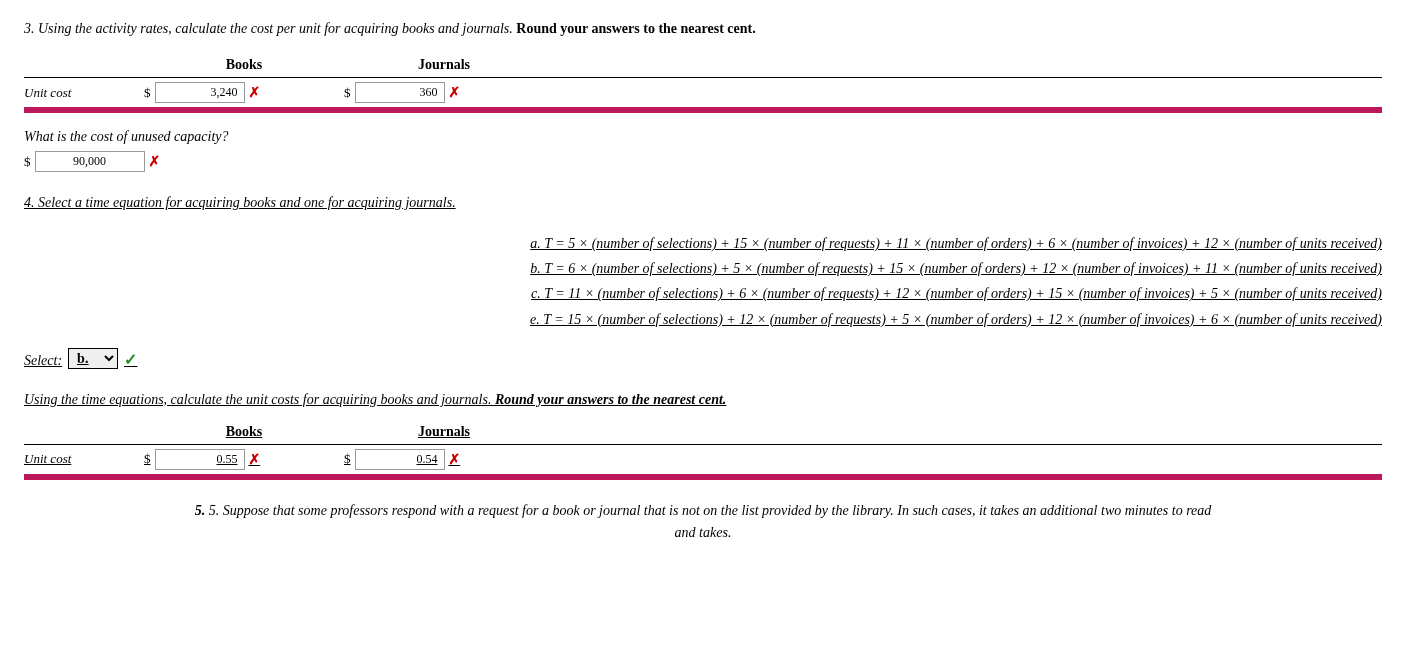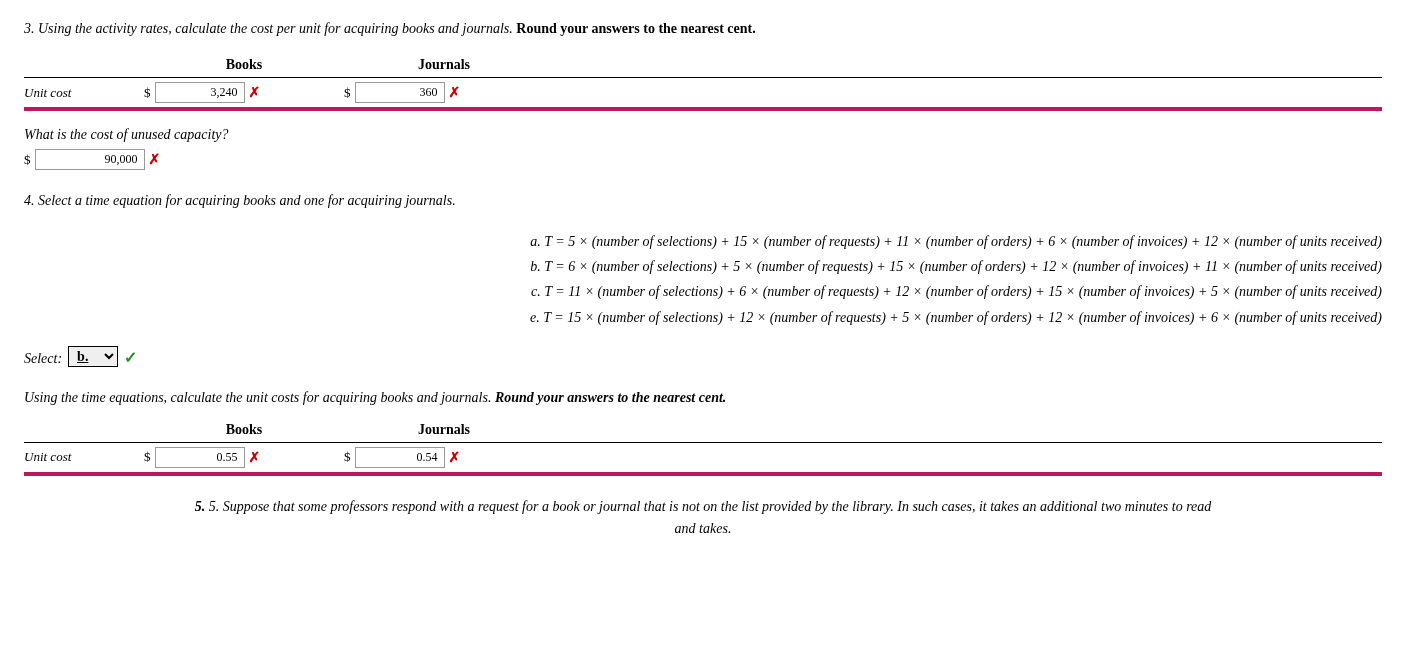--- a/index.html
+++ b/index.html
@@ -32,21 +32,21 @@
     .col-header {
       width: 200px;
       text-align: center;
       font-weight: bold;
       font-style: normal;
     }
     .table-row {
       display: flex;
       align-items: center;
       border-top: 1px solid #000;
-      border-bottom: 4px solid #be185d;
+      border-bottom: 6px solid #be185d;
       padding: 4px 0;
     }
     .row-label {
       width: 120px;
       font-style: italic;
       font-size: 13px;
     }
     .cell {
       width: 200px;
       display: flex;
@@ -77,20 +77,21 @@
       font-style: italic;
       margin-bottom: 6px;
     }
     .unused-row {
       display: flex;
       align-items: center;
       gap: 4px;
     }
     .question-4 {
       margin-bottom: 19px;
+      text-decoration: underline;
     }
     .options-list {
       margin-left: 48px;
       margin-bottom: 16px;
       text-align: right;
     }
     .option-line {
       font-style: italic;
       line-height: 1.8;
       white-space: nowrap;
@@ -155,21 +156,21 @@
       <input class="input-field" type="text" value="360" style="">
       <span class="x-mark">✗</span>
     </div>
   </div>
 </div>
 
 <div class="unused-capacity">
   <div class="question-sub">What is the cost of unused capacity?</div>
   <div class="unused-row">
     <span class="dollar-sign">$</span>
-    <input class="input-field" type="text" value="90,000" style="width: 110px;">
+    <input class="input-field" type="text" value="90,000" style="width: 110px; text-align: center;">
     <span class="x-mark">✗</span>
   </div>
 </div>
 
 <div class="question-4">
   <div class="question-header"><span style="font-style: italic;">4. Select a time equation for acquiring books and one for acquiring journals.</span></div>
 
   <div class="options-wrapper">
     <div class="options-list">
       <div class="option-line">

